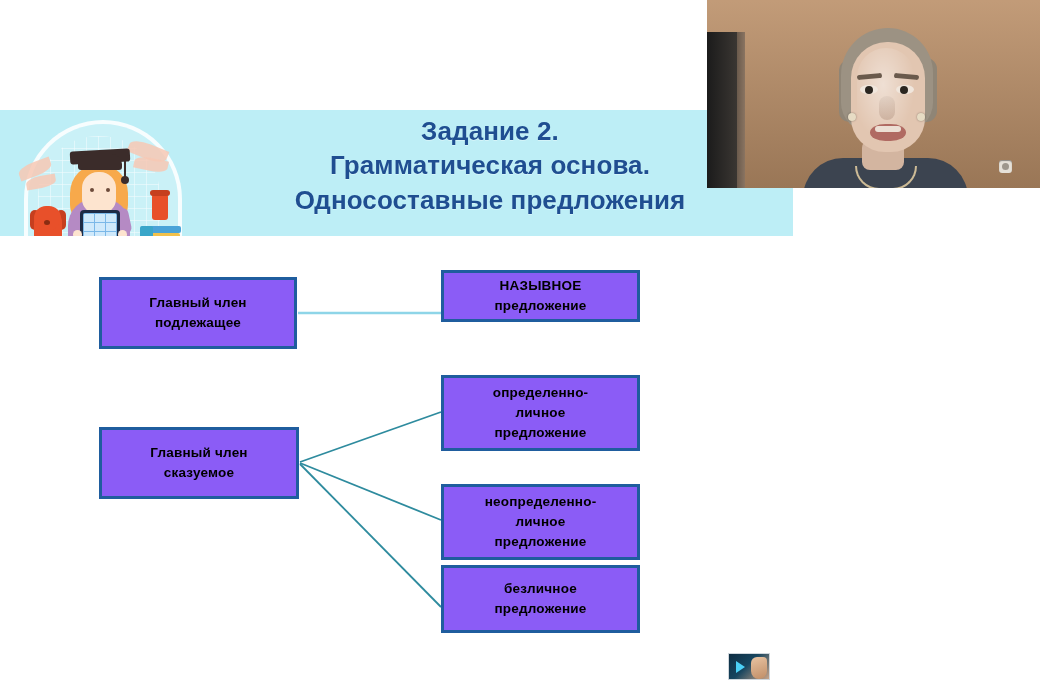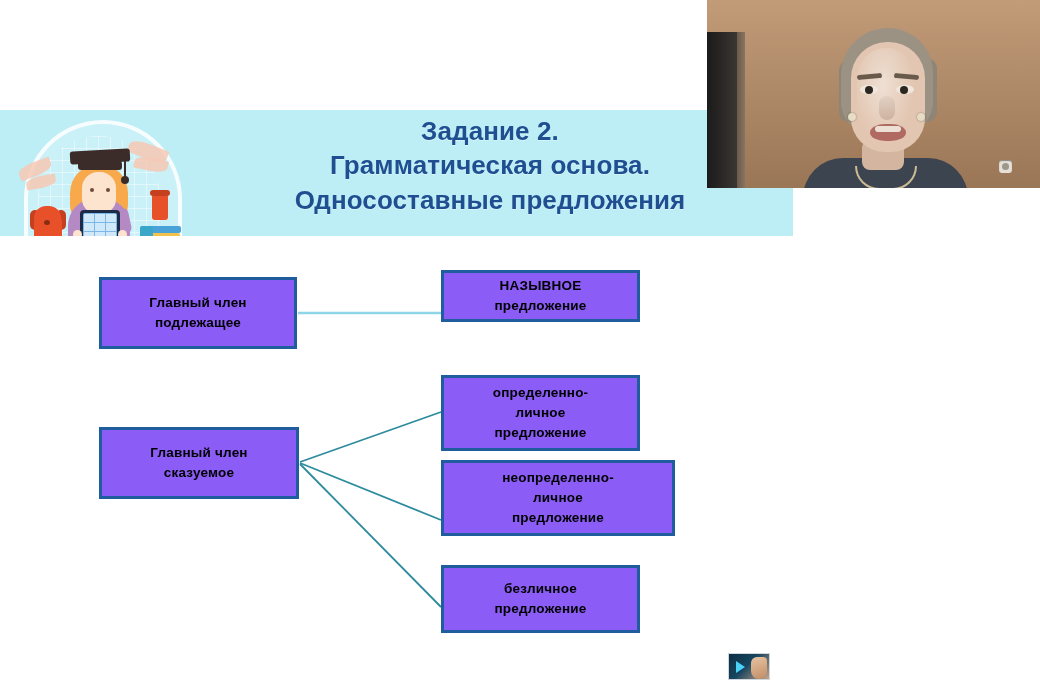--- a/index.html
+++ b/index.html
@@ -257,21 +257,21 @@
     font-size: 13.5px;
     font-weight: bold;
     line-height: 1.5;
     white-space: pre-line;
     letter-spacing: 0.2px;
   }
   #node-subject   { left: 99px;  top: 277px; width: 198px; height: 72px; }
   #node-nominal   { left: 441px; top: 270px; width: 199px; height: 52px; }
   #node-predicate { left: 99px;  top: 427px; width: 200px; height: 72px; }
   #node-definite  { left: 441px; top: 375px; width: 199px; height: 76px; }
-  #node-indefinite{ left: 441px; top: 460px; width: 234px; height: 76px; }
+  #node-indefinite{ left: 441px; top: 484px; width: 199px; height: 76px; }
   #node-impersonal{ left: 441px; top: 565px; width: 199px; height: 68px; }
 
   #connectors {
     position: absolute;
     left: 0; top: 0;
     width: 1040px; height: 700px;
     pointer-events: none;
   }
 
   

